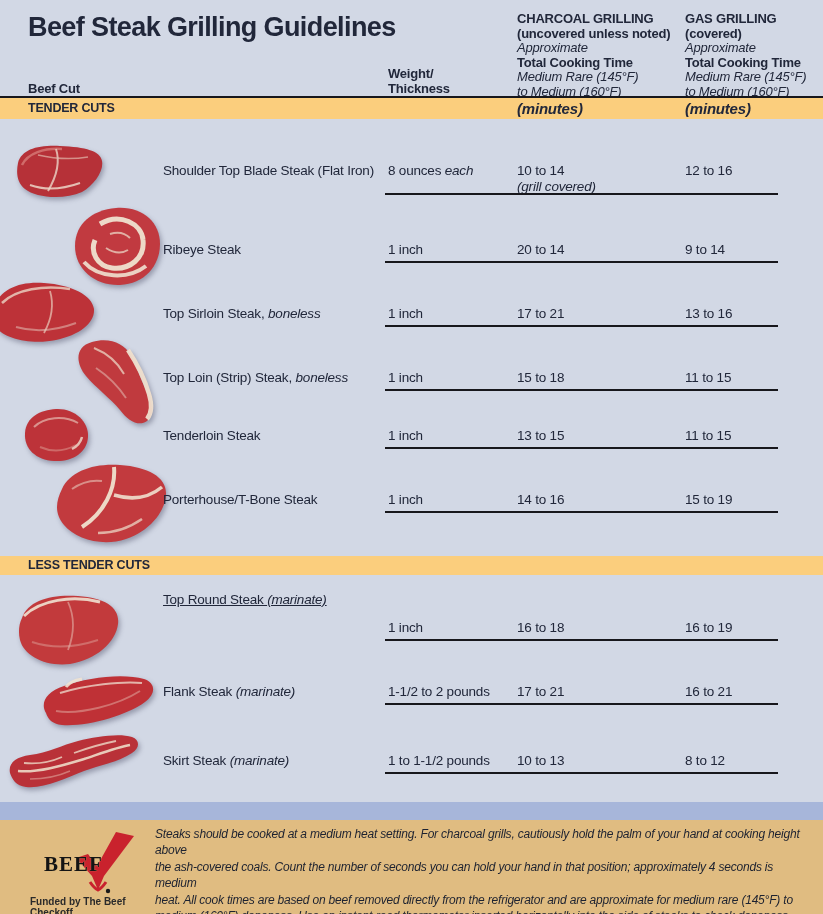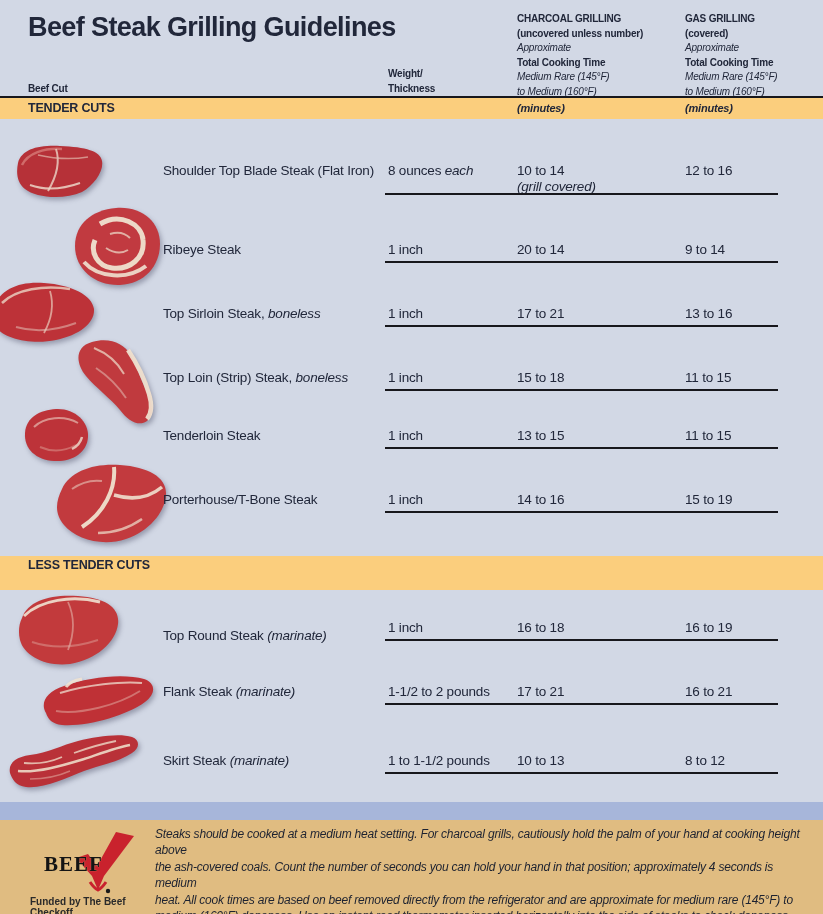--- a/index.html
+++ b/index.html
@@ -4,30 +4,30 @@
 <style>
   html,body{margin:0;padding:0;}
   .page{
     position:relative; width:823px; height:914px; overflow:hidden;
     background:#d2d8e5; color:#21273a;
     font-family:"Liberation Sans","DejaVu Sans",sans-serif;
     letter-spacing:-0.2px;
   }
   .abs{position:absolute;}
   .page-title{left:28px; top:12px; font-size:27px; font-weight:700; letter-spacing:-0.6px;}
-  .col-head{font-size:10px; font-weight:700; line-height:14.5px;}
+  .col-head{font-size:13px; font-weight:700; line-height:14.5px;}
   .col-head .it{font-style:italic; font-weight:400;}
   .beefcut-head{left:28px; top:82px;}
   .weight-head{left:388px; top:67px;}
   .charcoal-head{left:517px; top:12px;}
   .gas-head{left:685px; top:12px;}
   .black-rule{left:0; top:96px; width:823px; height:2px; background:#17171c;}
   .band{left:0; width:823px; background:#fbce7d; height:21px;}
   .band-label{position:absolute; left:28px; top:0; font-size:12.5px; font-weight:700; line-height:21px;}
-  .minutes{position:absolute; top:0; font-size:11px; font-weight:700; font-style:italic; line-height:21px;}
+  .minutes{position:absolute; top:0; font-size:15px; font-weight:700; font-style:italic; line-height:21px;}
   .minutes.c1{left:517px;} .minutes.c2{left:685px;}
   .cell{position:absolute; font-size:13.5px; line-height:16px;}
   .cell .it{font-style:italic;}
   .cell.name{left:163px;} .cell.wgt{left:388px;} .cell.chc{left:517px;} .cell.gas{left:685px;}
   .note{font-style:italic;}
   .row-rule{left:385px; width:393px; height:1.5px; background:#17171c;}
   .steak{filter:drop-shadow(2px 3px 2.5px rgba(40,40,70,.35));}
   .bluestrip{left:0; top:802px; width:823px; height:18px; background:#a7b6da;}
   .footerband{left:0; top:820px; width:823px; height:94px; background:#e0bc81;}
   .footer-note{left:155px; top:826px; width:655px; font-size:12px; font-style:italic; font-weight:500; line-height:16.4px; color:#1d2230;}
@@ -45,21 +45,21 @@
 
   <div class="abs col-head beefcut-head">Beef Cut</div>
 
   <div class="abs col-head weight-head">
     <div>Weight/</div>
     <div>Thickness</div>
   </div>
 
   <div class="abs col-head charcoal-head">
     <div>CHARCOAL GRILLING</div>
-    <div>(uncovered unless number)</div>
+    <div>(uncovered unless noted)</div>
     <div class="it">Approximate</div>
     <div>Total Cooking Time</div>
     <div class="it">Medium Rare (145°F)</div>
     <div class="it">to Medium (160°F)</div>
   </div>
 
   <div class="abs col-head gas-head">
     <div>GAS GRILLING</div>
     <div>(covered)</div>
     <div class="it">Approximate</div>
@@ -114,21 +114,21 @@
   </svg>
 
   <svg class="abs steak" style="left:42px; top:459px;" width="128" height="90" viewBox="0 0 128 90">
     <path d="M20 30 C28 12 52 4 78 6 C106 8 124 18 124 34 C124 52 108 72 84 80 C60 88 34 80 22 66 C12 54 14 42 20 30 Z" fill="#c23a3e"></path>
     <path d="M72 8 C74 30 62 54 40 68" fill="none" stroke="#efe0ce" stroke-width="4" opacity=".95"></path>
     <path d="M72 36 C92 42 108 38 120 28" fill="none" stroke="#efe0ce" stroke-width="3.5" opacity=".9"></path>
     <path d="M30 30 Q44 20 60 22" fill="none" stroke="#e3b3a9" stroke-width="2" opacity=".7"></path>
     <path d="M56 74 Q80 74 100 60" fill="none" stroke="#e9cdbd" stroke-width="2.5" opacity=".8"></path>
   </svg>
 
-  <div class="abs band" style="top:556px; height:34px;">
+  <div class="abs band" style="top:556px; height:19px;">
     <span class="band-label" style="line-height:19px;">LESS TENDER CUTS</span>
   </div>
 
   <svg class="abs steak" style="left:8px; top:590px;" width="116" height="80" viewBox="0 0 116 80">
     <path d="M14 28 C20 10 44 4 70 6 C98 8 112 18 110 34 C108 52 88 70 62 74 C38 77 16 66 12 50 C10 42 11 34 14 28 Z" fill="#c23a3c"></path>
     <path d="M16 26 C32 10 64 5 92 12" fill="none" stroke="#f0e2d2" stroke-width="3" opacity=".9"></path>
     <path d="M24 52 Q54 62 90 50" fill="none" stroke="#d98f89" stroke-width="2" opacity=".6"></path>
     <path d="M60 12 Q70 34 60 60" fill="none" stroke="#e3b3a9" stroke-width="1.8" opacity=".6"></path>
   </svg>
 
@@ -179,21 +179,21 @@
   <div class="cell chc" style="top:428px;">13 to 15</div>
   <div class="cell gas" style="top:428px;">11 to 15</div>
   <div class="abs row-rule" style="top:447px;"></div>
 
   <div class="cell name" style="top:492px;"><span>Porterhouse/T-Bone Steak</span><span class="it"></span></div>
   <div class="cell wgt" style="top:492px;">1 inch</div>
   <div class="cell chc" style="top:492px;">14 to 16</div>
   <div class="cell gas" style="top:492px;">15 to 19</div>
   <div class="abs row-rule" style="top:511px;"></div>
 
-  <div class="cell name" style="top:628px;"><span>Top Round Steak </span><span class="it">(marinate)</span></div>
+  <div class="cell name" style="top:592px;text-decoration:underline;"><span>Top Round Steak </span><span class="it">(marinate)</span></div>
   <div class="cell wgt" style="top:620px;">1 inch</div>
   <div class="cell chc" style="top:620px;">16 to 18</div>
   <div class="cell gas" style="top:620px;">16 to 19</div>
   <div class="abs row-rule" style="top:639px;"></div>
 
   <div class="cell name" style="top:684px;"><span>Flank Steak </span><span class="it">(marinate)</span></div>
   <div class="cell wgt" style="top:684px;text-align:right;">1-1/2 to 2 pounds</div>
   <div class="cell chc" style="top:684px;">17 to 21</div>
   <div class="cell gas" style="top:684px;text-align:center;">16 to 21</div>
   <div class="abs row-rule" style="top:703px;"></div>

